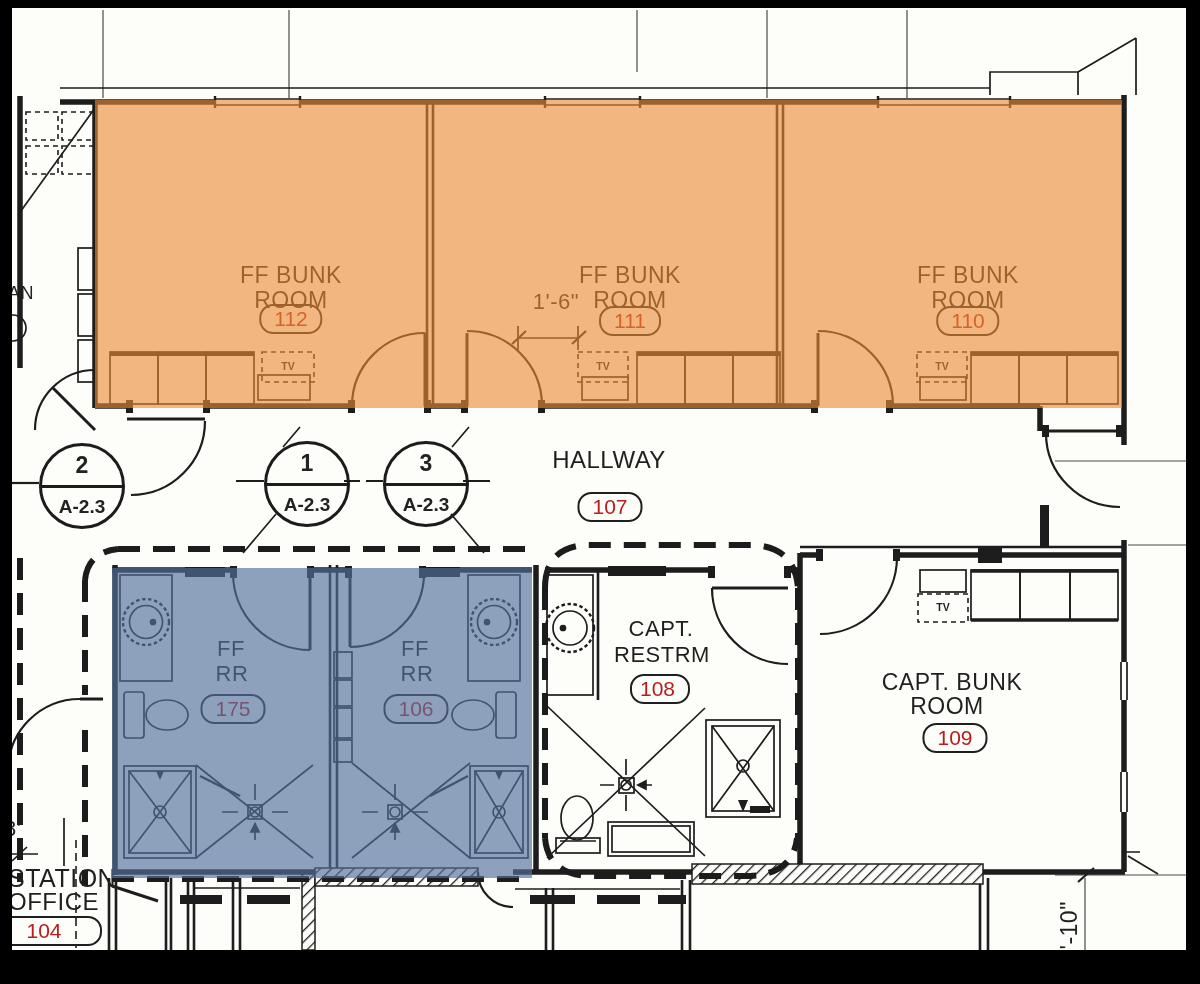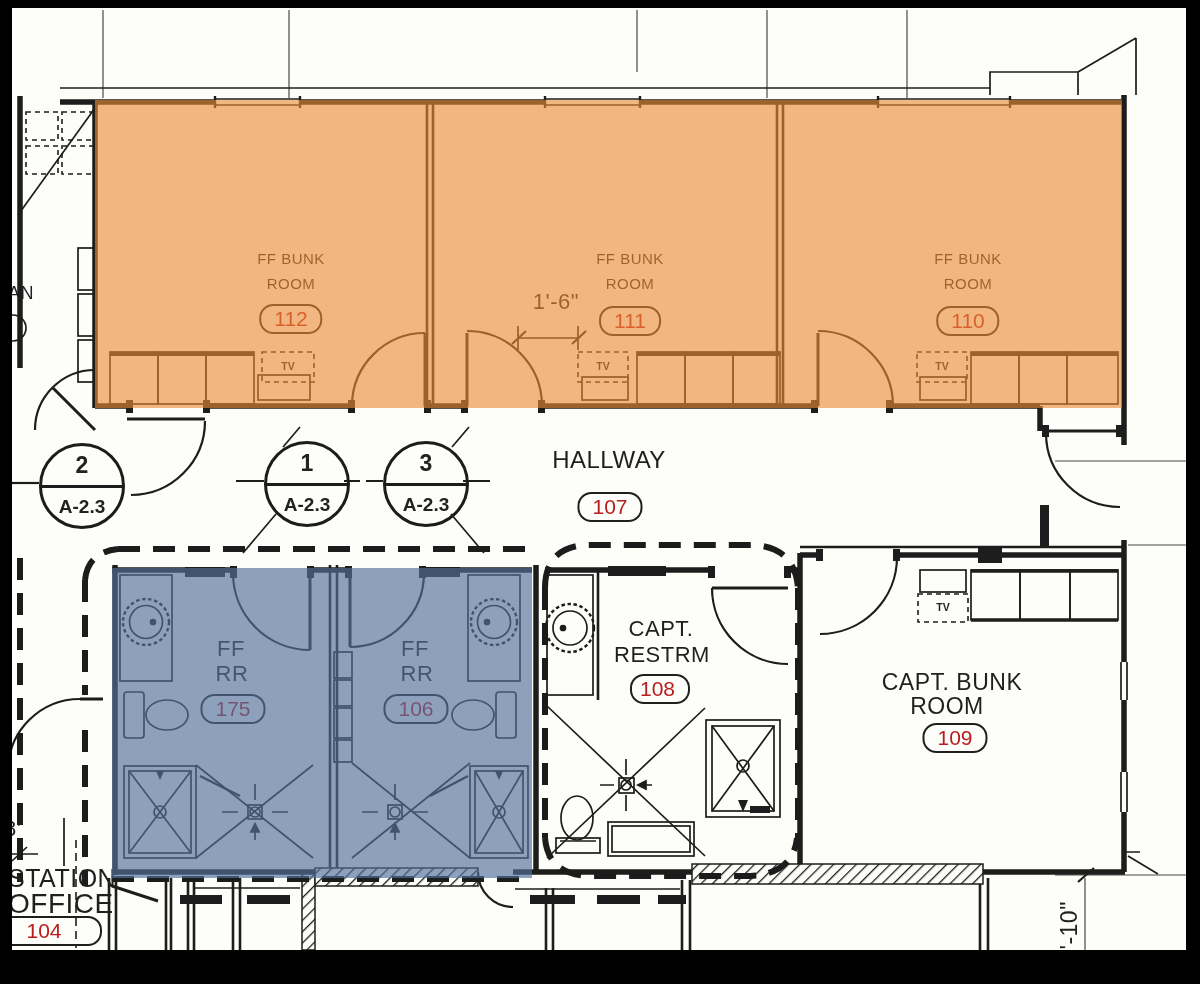--- a/index.html
+++ b/index.html
@@ -1,21 +1,21 @@
 <!DOCTYPE html>
 <html><head>
 <meta charset="utf-8">
 <style>
   html,body{margin:0;padding:0;background:#000;}
   .page{position:relative;width:1200px;height:984px;background:#fdfdfa;overflow:hidden;
         font-family:"Liberation Sans",sans-serif;color:#222;}
   svg{position:absolute;left:0;top:0;}
   .t{position:absolute;transform:translateX(-50%);white-space:nowrap;color:#1f1f1f;
      font-weight:500;letter-spacing:.5px;line-height:1;}
-  .lab{font-size:15px;}
+  .lab{font-size:23px;margin-top:13px;}
   .tag{position:absolute;transform:translateX(-50%);white-space:nowrap;
        border:2.5px solid #1f1f1f;border-radius:14px;height:26px;line-height:26px;
        padding:0 13px;font-size:21px;font-weight:500;color:#b91c1c;}
   .marker{position:absolute;width:80px;height:80px;border:3.5px solid #1c1c1c;border-radius:50%;
           display:flex;flex-direction:column;align-items:stretch;text-align:center;
           background:rgba(255,255,255,.0);}
   .marker .num{flex:1;font-size:23px;font-weight:700;display:flex;align-items:center;justify-content:center;}
   .marker .bar{height:0;border-top:3px solid #1c1c1c;}
   .marker .sheet{flex:1;font-size:19px;font-weight:700;display:flex;align-items:center;justify-content:center;}
   .tv{position:absolute;transform:translateX(-50%);font-size:10.5px;font-weight:700;color:#1f1f1f;}
@@ -302,21 +302,21 @@
 
 <div class="t" style="left:661px;top:618px;font-size:22px;">CAPT.</div>
 <div class="t" style="left:662px;top:644px;font-size:22px;">RESTRM</div>
 <div class="tag" style="left:660px;top:674px;padding-left:8px;">108</div>
 
 <div class="t" style="left:952px;top:671px;font-size:23px;">CAPT. BUNK</div>
 <div class="t" style="left:947px;top:695px;font-size:23px;">ROOM</div>
 <div class="tag" style="left:955px;top:723px;">109</div>
 
 <div class="t" style="left:8px;transform:none;top:866px;font-size:25px;">STATION</div>
-<div class="t" style="left:8px;transform:none;top:890px;font-size:28px;">OFFICE</div>
+<div class="t" style="left:8px;transform:none;top:890px;font-size:24px;">OFFICE</div>
 <div class="tag" style="left:-14px;transform:none;top:916px;width:86px;text-align:center;">104</div>
 
 <div class="t" style="left:8px;transform:none;top:284px;font-size:18px;">AN</div>
 
 <div class="t dim" style="left:4px;transform:none;top:818px;">8'</div>
 
 <div class="t dim rot" style="left:1069px;top:932px;font-size:23px;">4'-10"</div>
 
 <div class="tv" style="left:288px;top:360px;">TV</div>
 <div class="tv" style="left:603px;top:360px;">TV</div>

